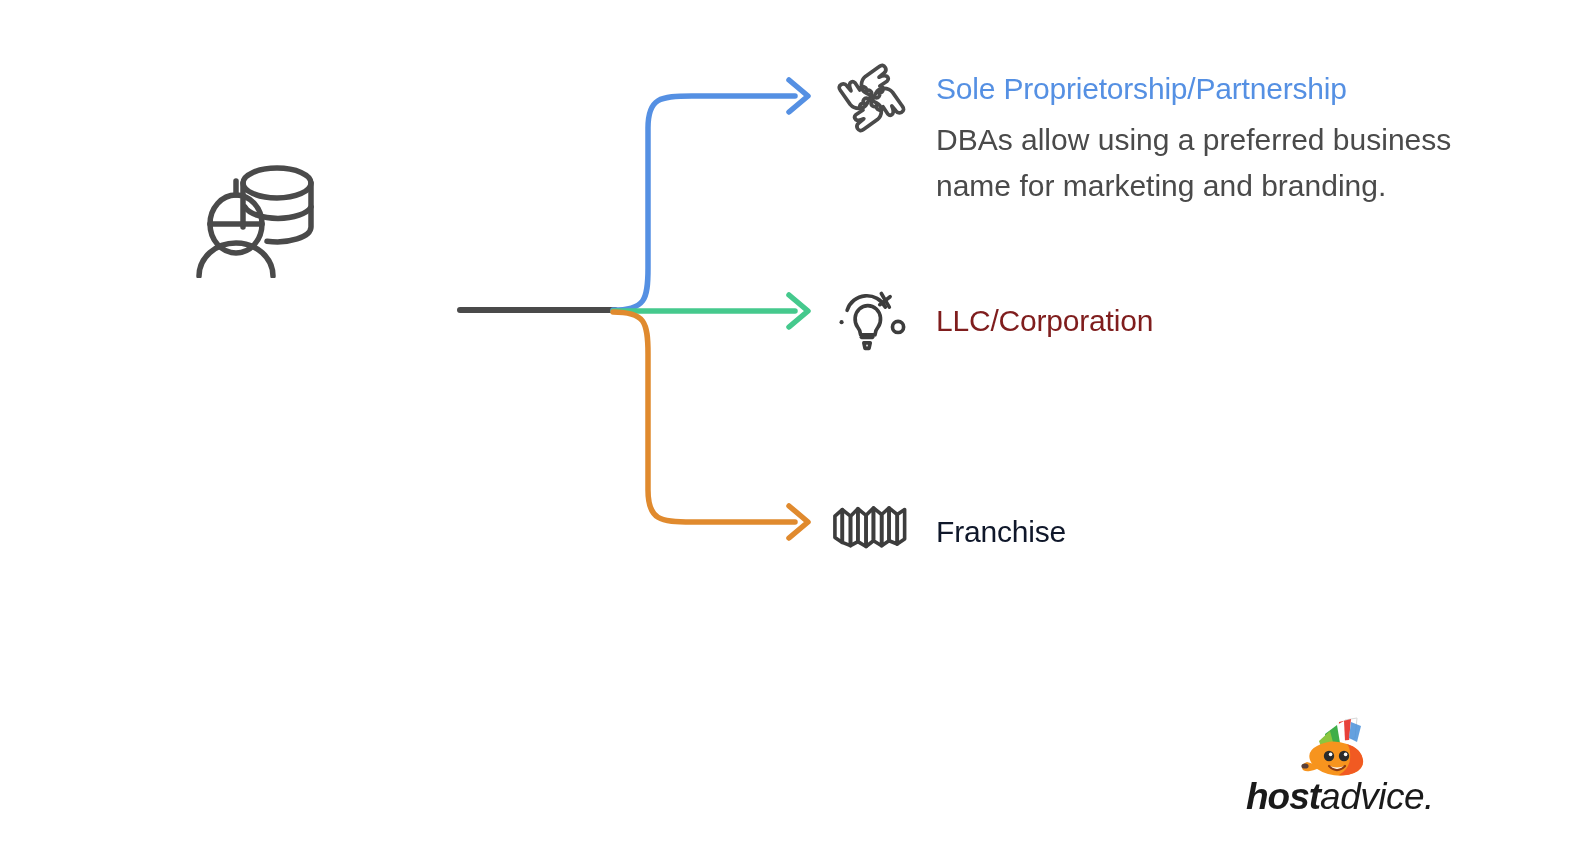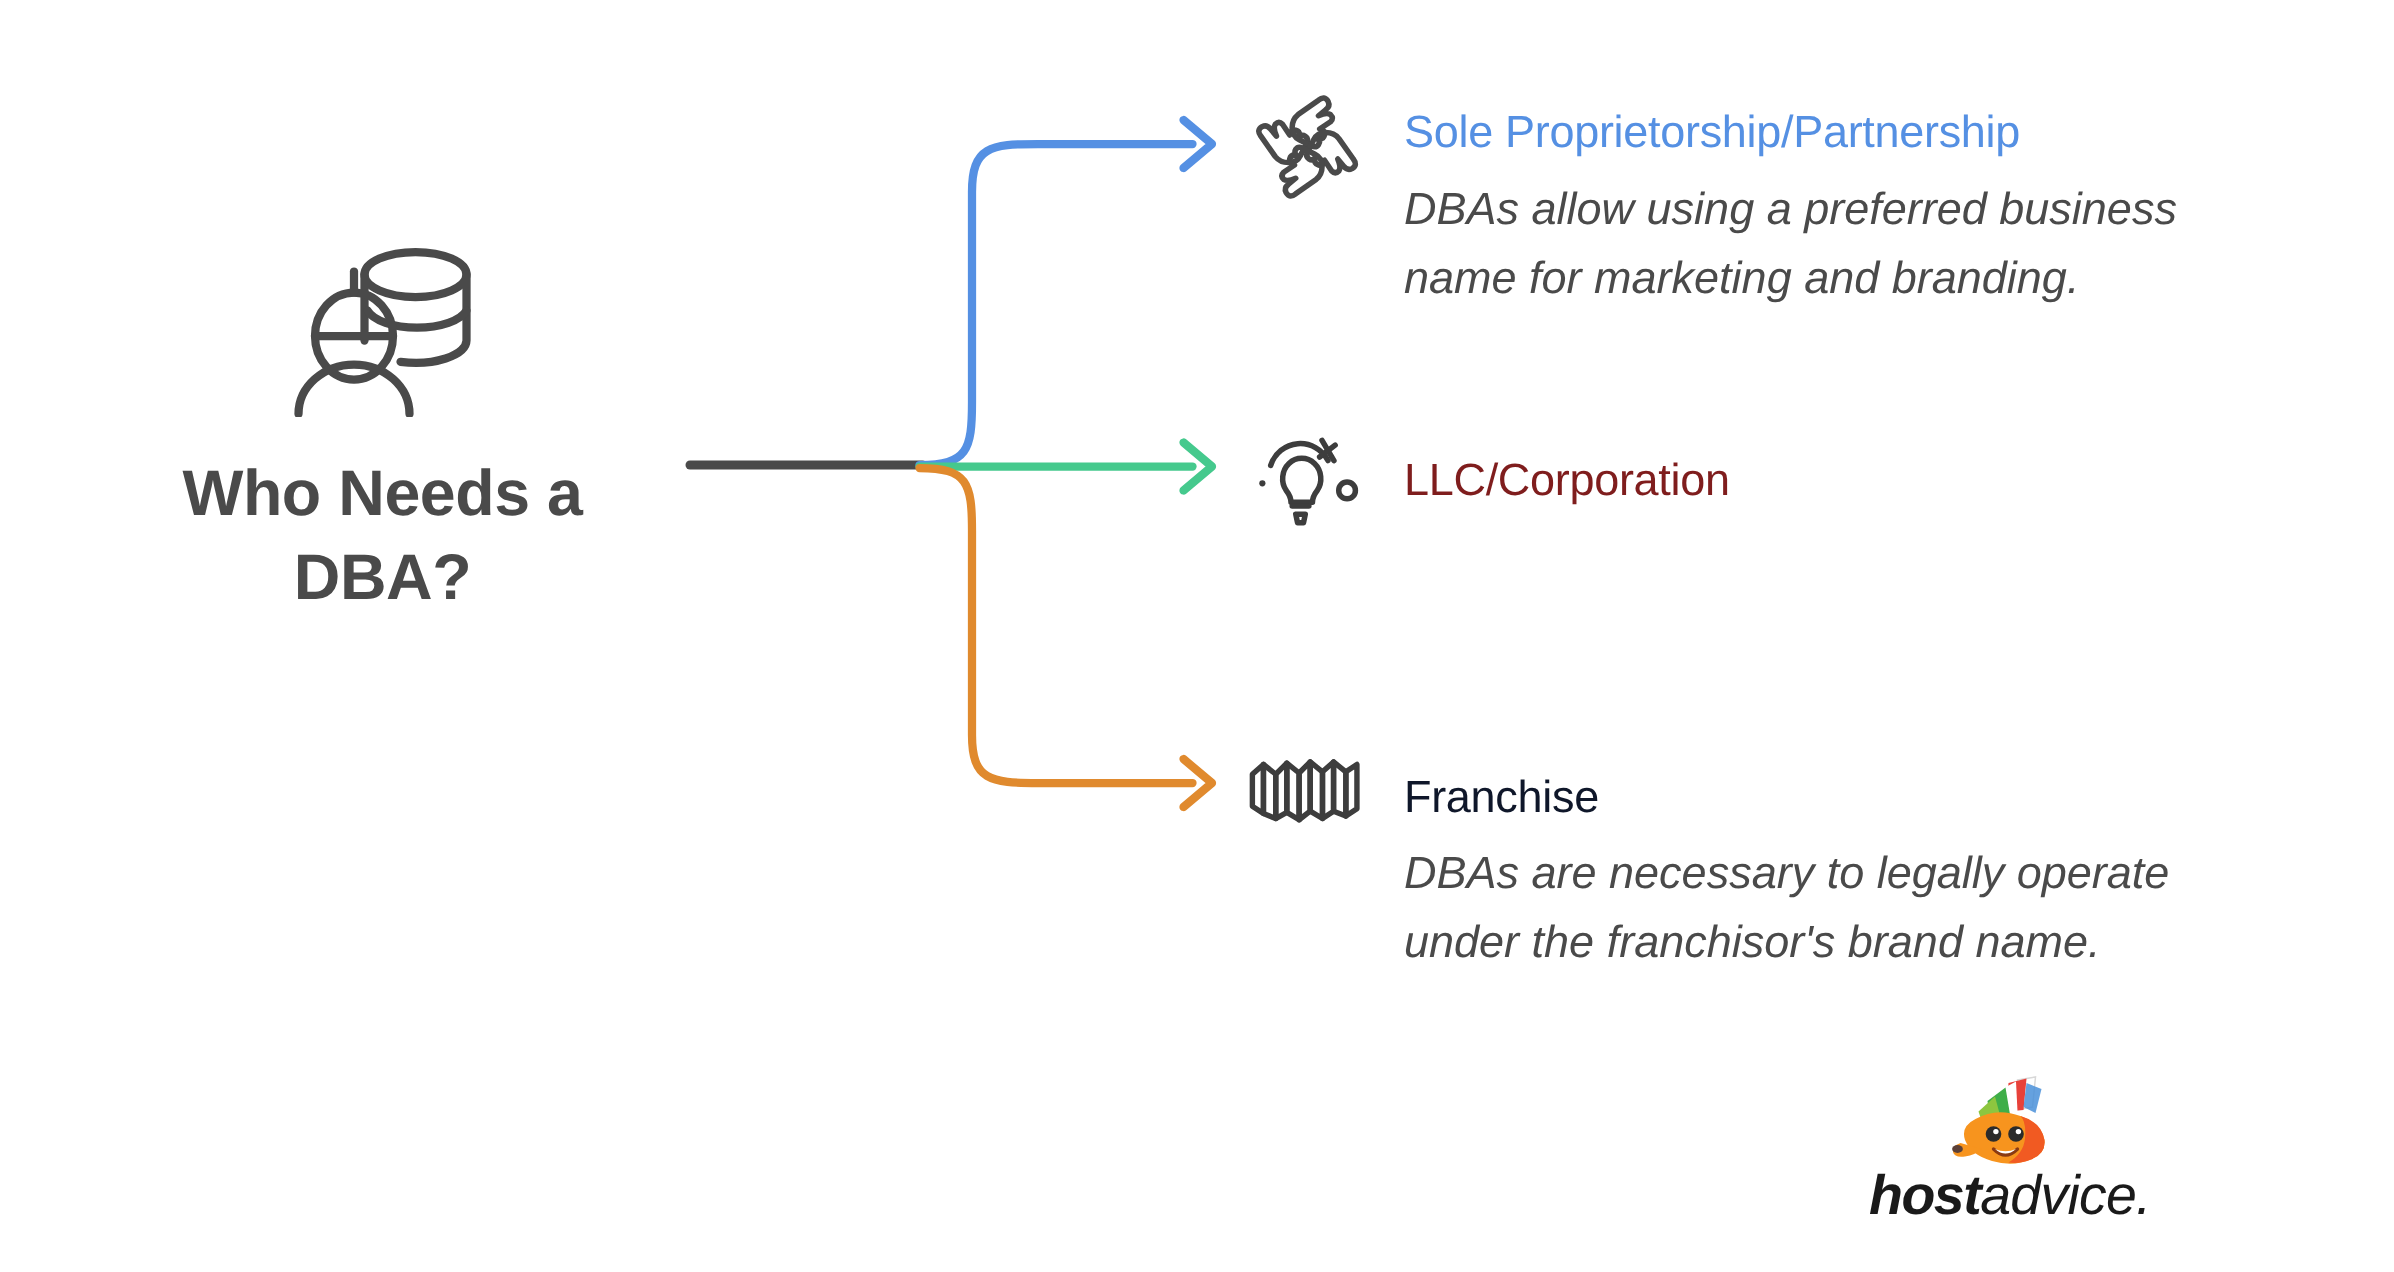--- a/index.html
+++ b/index.html
@@ -72,21 +72,20 @@
     margin: 0 0 10px 0;
     letter-spacing: -0.2px;
     white-space: nowrap;
   }
   .branch-body {
     font-size: 30px;
     font-weight: normal;
     color: #4a4a4a;
     line-height: 1.55;
     margin: 0;
-    font-style: italic;
   }
 
   #branch-1 { left: 828px; top: 62px;  width: 700px; }
   #branch-2 { left: 828px; top: 282px; width: 700px; }
   #branch-3 { left: 828px; top: 497px; width: 700px; }
 
   #branch-1 .branch-heading { color: #5590e3; }
   #branch-2 .branch-heading { color: #7f1d1d; }
   #branch-3 .branch-heading { color: #0f172a; }
 
@@ -130,24 +129,20 @@
       <path d="M54 23 v44"></path>
       <path d="M122 23 v44 a34 15 0 0 1 -44 14.2"></path>
       <path d="M56 47 a34 15 0 0 0 66 0"></path>
 
       <ellipse cx="47" cy="64" rx="26" ry="29"></ellipse>
       <path d="M21 64 h52" stroke-width="5.5"></path>
       <path d="M47 35 v-14"></path>
 
       <path d="M10 116 a37 33 0 0 1 74 0"></path>
     </svg>
-    <div id="topic-title">
-      <div>Who Needs a</div>
-      <div>DBA?</div>
-    </div>
   </div>
 
   <svg id="connectors" viewBox="0 0 1596 848" fill="none" stroke-linecap="round" stroke-linejoin="round">
 
     <path d="M460 310 H615" stroke="#4a4a4a" stroke-width="6"></path>
 
     <path d="M613 310 C 645 310 648 300 648 268 L 648 128 C 648 98 660 96 692 96 L 795 96" stroke="#5590e3" stroke-width="5.5"></path>
     <path d="M789 80 L 808 96 L 789 112" stroke="#5590e3" stroke-width="5.5"></path>
 
     <path d="M613 311 H 795" stroke="#45c98d" stroke-width="5.5"></path>
@@ -210,21 +205,20 @@
         <path d="M34 7 L44 15 L44 53 L34 47 Z"></path>
         <path d="M44 15 L53 6 L53 46 L44 53 Z"></path>
         <path d="M53 6 L63 14 L63 52 L53 46 Z"></path>
         <path d="M63 14 L72 6 L72 46 L63 52 Z"></path>
         <path d="M72 6 L82 14 L82 50 L72 46 Z"></path>
         <path d="M82 14 L91 8 L91 44 L82 50 Z"></path>
       </svg>
     </div>
     <div class="branch-text">
       <h2 class="branch-heading">Franchise</h2>
-      <p class="branch-body">DBAs are necessary to legally operate under the franchisor's brand name.</p>
     </div>
   </div>
 
   <div id="logo">
     <svg id="logo-mark" width="72" height="62" viewBox="0 0 72 62">
 
       <path d="M46 4 L58 2 L56 22 L44 24 Z" fill="#ffffff" stroke="#d8d8d8" stroke-width="1"></path>
       <path d="M40 6 L52 3 L50 24 L39 25 Z" fill="#e8413a"></path>
       <path d="M34 11 L45 5 L46 25 L34 27 Z" fill="#ffffff"></path>
       <path d="M26 18 L38 9 L41 27 L28 31 Z" fill="#3fae49"></path>

